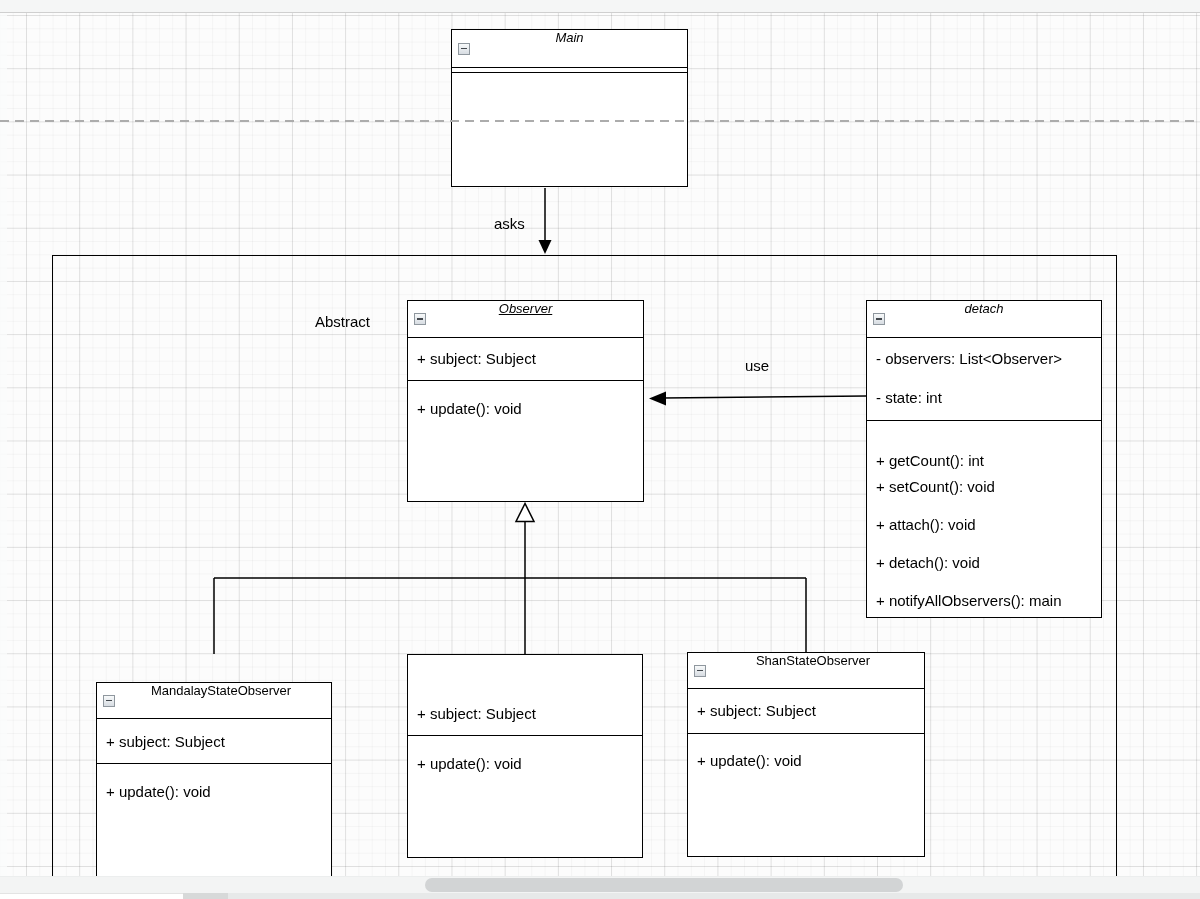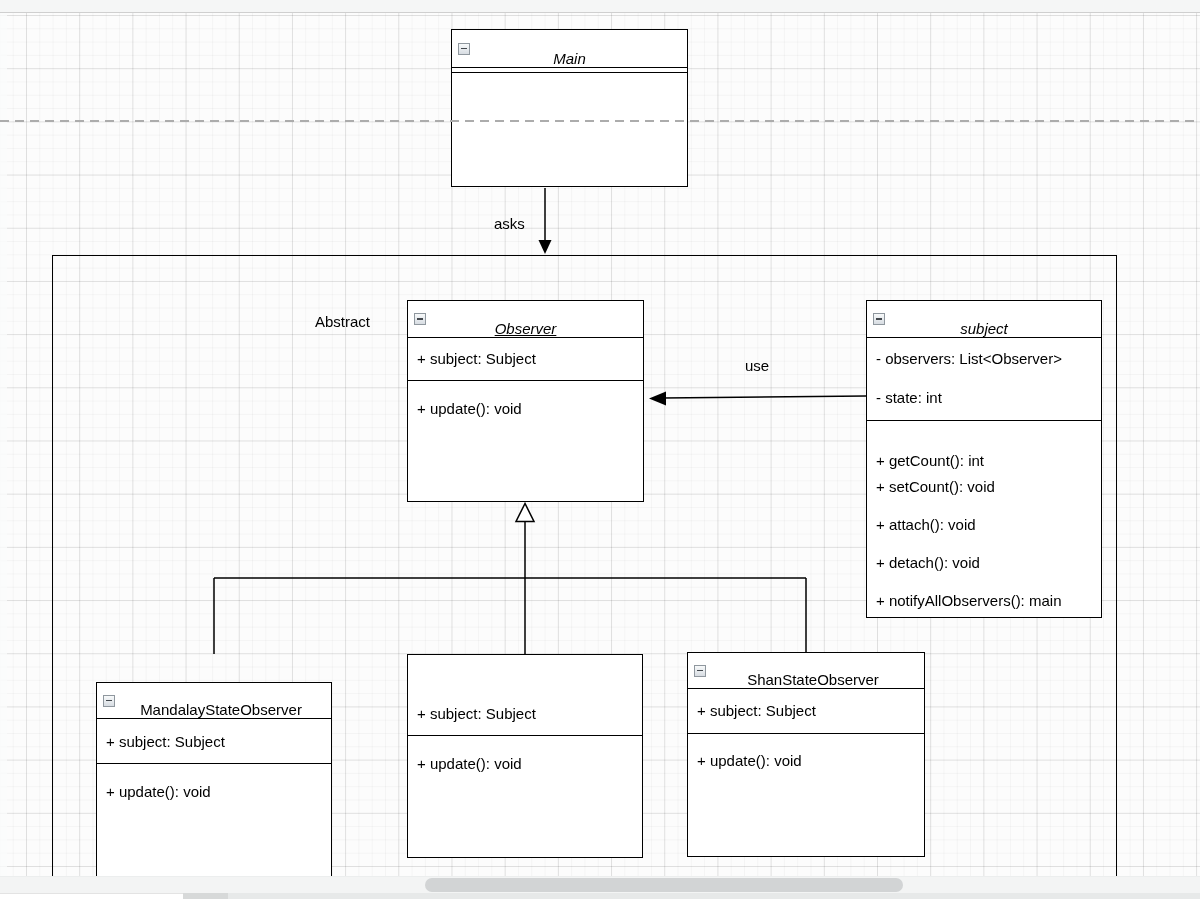--- a/index.html
+++ b/index.html
@@ -24,22 +24,22 @@
     background:rgba(250,251,251,0.8); z-index:1; }
 
   .page-break { position:absolute; left:0; top:120px; width:1200px; height:2px;
     background:repeating-linear-gradient(to right, #acacac 0 9px, transparent 9px 15px);
     z-index:45; pointer-events:none; }
 
   .boundary { position:absolute; left:52px; top:255px; width:1065px; height:660px;
     border:1.5px solid #000; background:transparent; z-index:5; }
 
   .uml { position:absolute; background:#fff; border:1.5px solid #000; z-index:10; }
-  .uml-title { position:relative; display:flex; align-items:flex-end; justify-content:center;
-    border-bottom:1.5px solid #000; font-size:15px; }
+  .uml-title { position:relative; display:flex; align-items:flex-start; justify-content:center;
+    border-bottom:1.5px solid #000; font-size:13px; }
   .uml-title.it { font-style:italic; }
   .collapse { position:absolute; left:6px; top:50%; margin-top:-6px; width:12px; height:12px;
     border:1px solid #8f979e; background:linear-gradient(#f8fafb,#d7dce2);
     display:flex; align-items:center; justify-content:center; }
   .collapse .minus { width:6px; height:1.5px; background:#43484d; }
   .member { position:absolute; left:9px; right:4px; height:30px; line-height:30px;
     font-size:15px; white-space:nowrap; overflow:visible; }
   .hline { position:absolute; left:0; right:0; height:0; border-top:1.5px solid #000; }
 
   .floating-label { position:absolute; font-size:15px; z-index:30; white-space:nowrap; }
@@ -85,21 +85,21 @@
     <div class="member" style="top:43px;">+ subject: Subject</div>
     <div class="hline" style="top:78.5px;"></div>
     <div class="member" style="top:93px;">+ update(): void</div>
   </div>
 
   <div class="uml" style="left:866px; top:300px; width:236px; height:318px;">
     <div class="uml-title it" style="height:37px;">
       <span class="collapse">
           <span class="minus"></span>
         </span>
-      <span>subject</span>
+      <span>detach</span>
     </div>
     <div class="member" style="top:43px;">- observers: List&lt;Observer&gt;</div>
     <div class="member" style="top:82px;">- state: int</div>
     <div class="hline" style="top:118.5px;"></div>
     <div class="member" style="top:145px;">+ getCount(): int</div>
     <div class="member" style="top:171px;">+ setCount(): void</div>
     <div class="member" style="top:209px;">+ attach(): void</div>
     <div class="member" style="top:247px;">+ detach(): void</div>
     <div class="member" style="top:285px;">+ notifyAllObservers(): main</div>
   </div>

